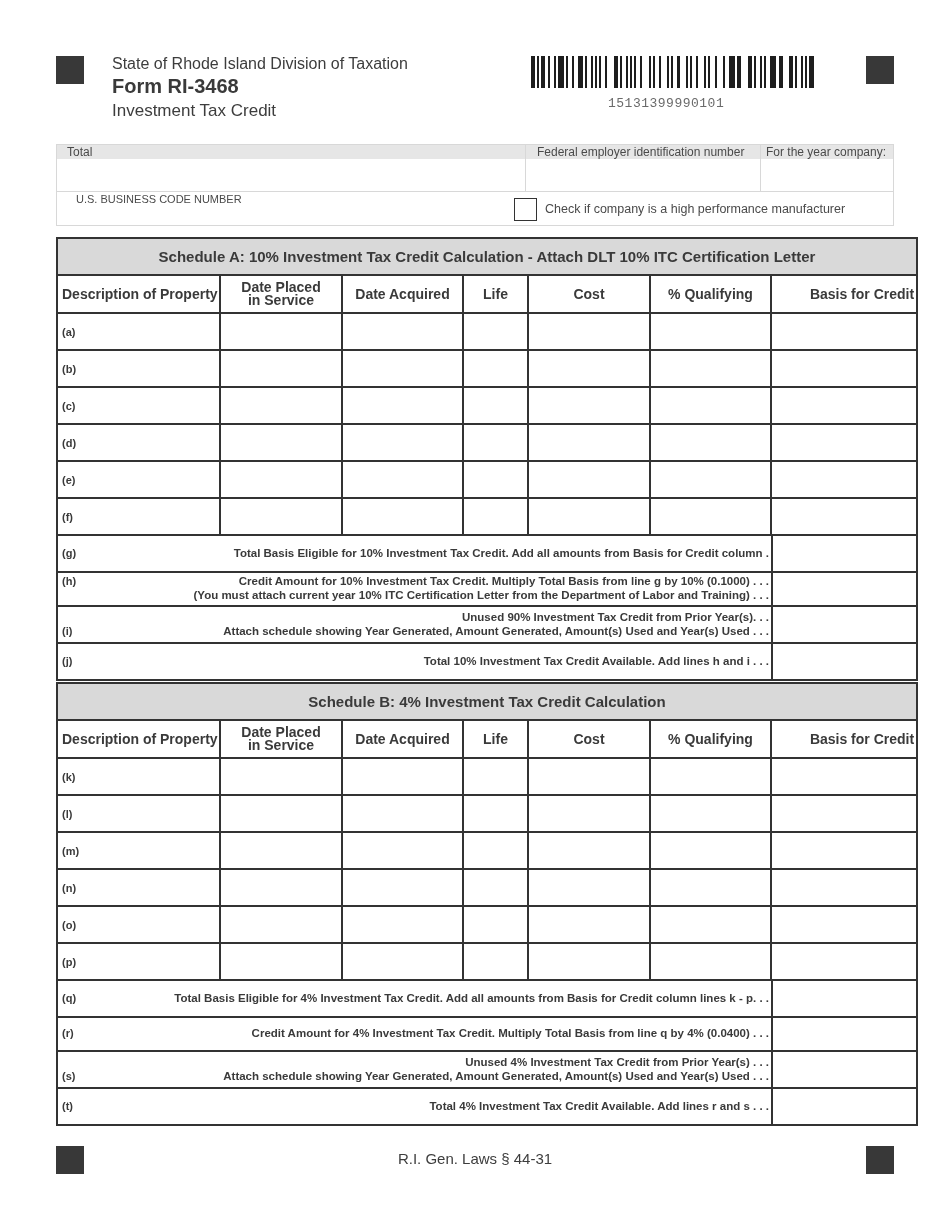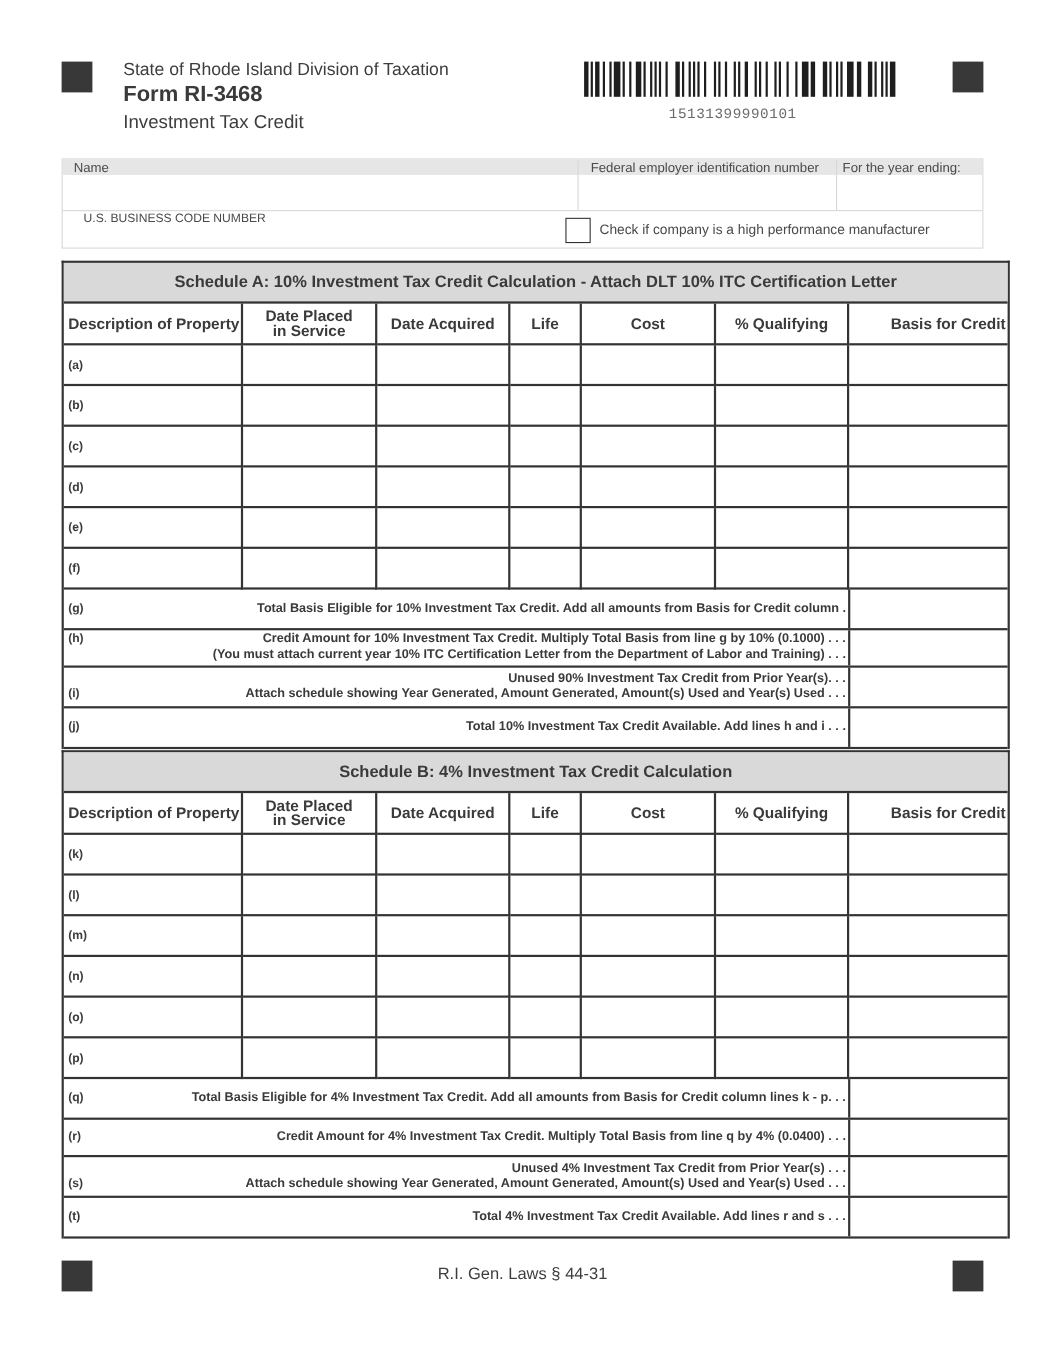--- a/index.html
+++ b/index.html
@@ -152,23 +152,23 @@
     <i style="width: 2.06522px;"></i>
     <span style="width: 2.06522px;"></span>
     <i style="width: 2.06522px;"></i>
     <span style="width: 4.13043px;"></span>
     <i style="width: 2.06522px;"></i>
   </div>
 <div class="barcode-num">15131399990101</div>
 
 <div class="info">
   <div class="info-labelbar"></div>
-  <div class="lbl" style="left:10px;">Name</div>
+  <div class="lbl" style="left:10px;">Total</div>
   <div class="lbl" style="left:480px;">Federal employer identification number</div>
-  <div class="lbl" style="left:709px;">For the year ending:</div>
+  <div class="lbl" style="left:709px;">For the year company:</div>
   <div class="vline" style="left:468px; height:46px;"></div>
   <div class="vline" style="left:703px; height:46px;"></div>
   <div class="hline"></div>
   <input class="info-input" style="left: 4px; top: 15px; width: 460px; height: 30px;" value="">
   <input class="info-input" style="left: 472px; top: 15px; width: 228px; height: 30px;" value="">
   <input class="info-input" style="left: 707px; top: 15px; width: 128px; height: 30px;" value="">
   <div class="bizcode-label">U.S. BUSINESS CODE NUMBER</div>
   <input class="info-input" style="left: 4px; top: 60px; width: 440px; height: 20px;" value="">
   <div class="chk"></div>
   <div class="chk-label">Check if company is a high performance manufacturer</div>

